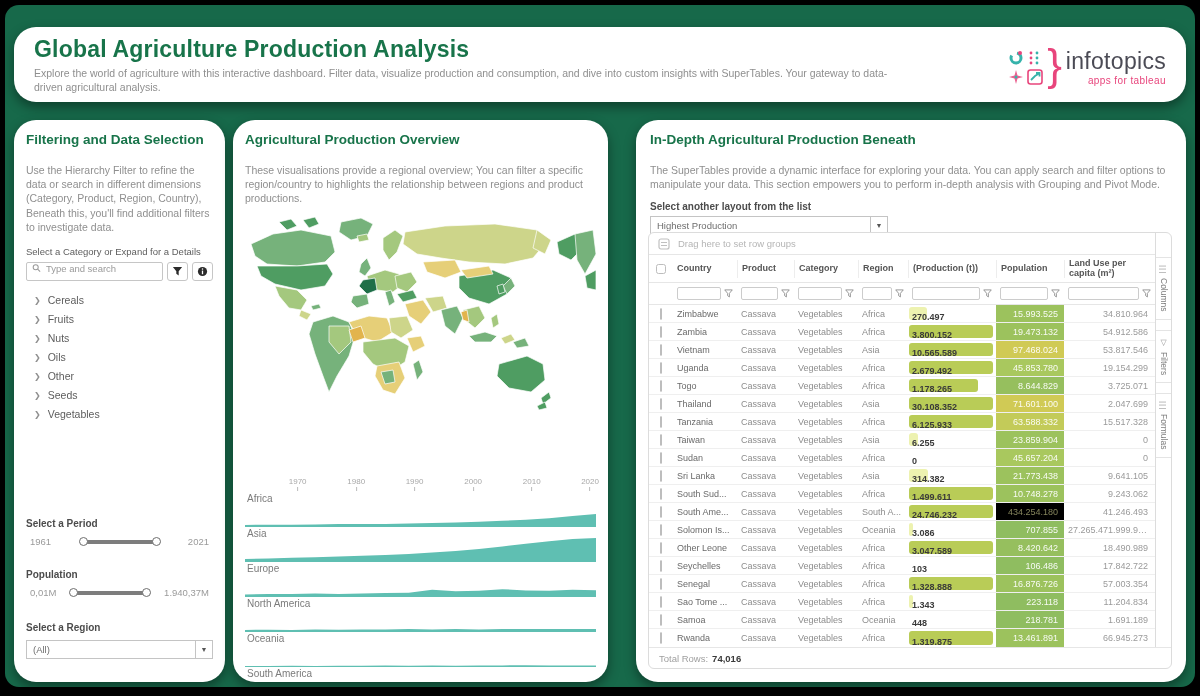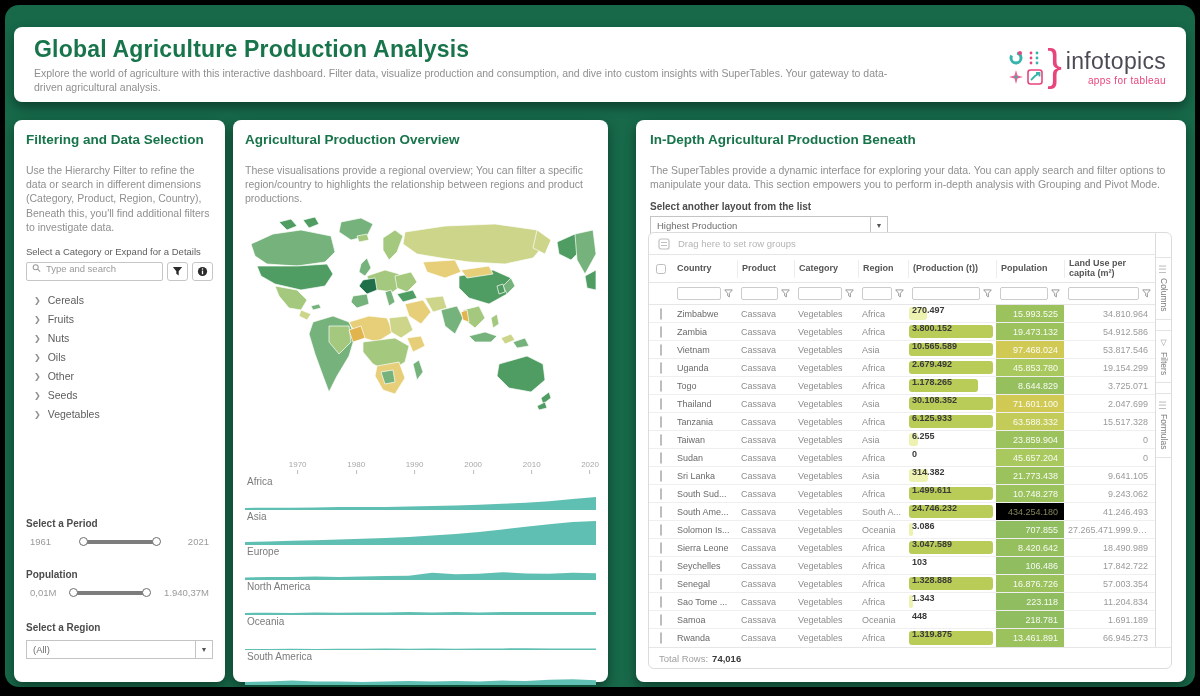--- a/index.html
+++ b/index.html
@@ -1,19 +1,19 @@
 <!DOCTYPE html>
 <html><head>
 <meta charset="utf-8">
 <style>
   *{box-sizing:border-box;margin:0;padding:0}
   body{width:1200px;height:696px;background:#000;position:relative;overflow:hidden;
        font-family:"Liberation Sans",sans-serif;}
   .canvas{position:absolute;left:5px;top:5px;width:1190px;height:682px;background:#17694a;border-radius:14px}
-  .card{position:absolute;background:#fff;border-radius:8px;box-shadow:0 5px 12px rgba(0,0,0,.4)}
+  .card{position:absolute;background:#fff;border-radius:22px;box-shadow:0 5px 12px rgba(0,0,0,.4)}
   
   #header-card{left:14px;top:27px;width:1172px;height:75px;padding:9px 20px;display:flex;justify-content:space-between}
   .h-title{font-size:23px;font-weight:bold;color:#18744a;letter-spacing:.2px}
   .h-sub{font-size:10.5px;color:#8f8f8f;margin-top:3px;width:870px;line-height:1.35}
   .logo{display:flex;align-items:center;gap:2px;padding-top:6px}
   .logo-icons{display:grid;grid-template-columns:16px 16px;grid-template-rows:16px 16px;gap:3px}
   .logo-brace{font-size:44px;color:#e8457c;font-weight:300;line-height:.9;margin:0 2px 6px 2px}
   .logo-text{display:flex;flex-direction:column;align-items:flex-end}
   .logo-brand{font-size:23px;color:#4b4b55;font-weight:500;letter-spacing:.3px;line-height:1}
   .logo-tag{font-size:10px;color:#e8457c;margin-top:2px;letter-spacing:.4px}
@@ -36,21 +36,21 @@
   .slider{position:relative;width:82px;height:10px}
   .slider .track{position:absolute;left:0;right:0;top:4.5px;height:1.5px;background:#cfcfcf}
   .slider .range{position:absolute;left:4px;right:4px;top:3.5px;height:3.5px;background:#7d7d7d;border-radius:2px}
   .slider .hd{position:absolute;top:0.5px;width:9px;height:9px;border:1.5px solid #6f6f6f;border-radius:50%;background:#fff}
   .dd{display:flex;border:1px solid #c4c4c4;background:#fff;height:19px;align-items:center}
   .dd .val{flex:1;padding:0 6px;font-size:9.5px;color:#6e6e6e;white-space:nowrap;overflow:hidden}
   .dd .caret{width:17px;align-self:stretch;border-left:1px solid #c4c4c4;display:flex;align-items:center;justify-content:center;font-size:7px;color:#555}
   
   #mid-card{left:233px;top:120px;width:375px;height:562px;padding:12px 12px}
   #map-wrap{margin-top:8px}
-  .axis{position:relative;height:16px;margin-top:10px}
+  .axis{position:relative;height:16px;margin-top:27px}
   .axis .tick{position:absolute;top:0;transform:translateX(-50%);font-size:8px;color:#a8a8a8;text-align:center}
   .axis .tick i{display:block;width:1px;height:4px;background:#bbb;margin:1px auto 0 auto}
   .area-row{position:relative;height:35px}
   .area-row .a-label{position:absolute;left:2px;top:0;font-size:10px;color:#7b7b7b}
   .area-row svg{position:absolute;left:0;bottom:1px}
   
   #right-card{left:636px;top:120px;width:550px;height:562px;padding:12px 14px}
   .layout-label{font-size:10px;font-weight:bold;color:#4c4c4c;margin:10px 0 4px 0}
   #layout-dd{width:238px}
   
@@ -65,21 +65,21 @@
   .frow{height:22px;border-bottom:1px solid #e6e6e6}
   .fcell{display:flex;align-items:center;gap:3px;padding:0 4px}
   .fin{flex:1;height:13px;border:1px solid #cccccc;border-radius:2px;background:#fff;min-width:0}
   .funnel{flex:none;width:9px;height:9px}
   .drow{height:18px;border-bottom:1px solid #efefef;font-size:9px}
   .drow:last-child{border-bottom:none}
   .cbx{width:10px;height:10px;border:1.4px solid #bdbdbd;border-radius:2.5px;background:#fff;margin:0 auto}
   .cc{padding:0 4px;white-space:nowrap;overflow:hidden;text-overflow:ellipsis}
   .c-country{color:#6a6a6a}
   .c-dim{color:#8d8d8d}
-  .c-prod{position:relative;height:100%;display:flex;align-items:flex-start}
+  .c-prod{position:relative;height:100%;display:flex;align-items:flex-end}
   .c-prod .bar{position:absolute;left:1px;top:2px;bottom:2px;border-radius:3px}
   .c-prod span{position:relative;z-index:1;padding-left:4px;font-weight:bold;color:#3a3a3a;font-size:9px;white-space:nowrap}
   .c-pop{height:100%;display:flex;align-items:center;justify-content:flex-end;padding:0 6px;font-size:9px}
   .c-land{color:#9a9a9a;text-align:right;padding-right:7px;white-space:nowrap;overflow:hidden;text-overflow:ellipsis}
   .tfoot{height:21px;border-top:1px solid #e6e6e6;display:flex;align-items:center;padding:7px 10px;font-size:9.5px;color:#9f9f9f;gap:4px}
   .tfoot b{color:#3a3a3a}
   .strip{width:16px;border-left:1px solid #dcdcdc;display:flex;flex-direction:column;align-items:center;padding-top:24px;gap:10px}
   .vtab{writing-mode:vertical-rl;font-size:8.5px;color:#7d7d7d;display:flex;align-items:center;gap:4px;padding:7px 0;border-top:1px solid #e4e4e4;border-bottom:1px solid #e4e4e4;width:15px;cursor:pointer}
   .vtab .vicon{font-size:8px;color:#9a9a9a;letter-spacing:1px}
 </style>
@@ -566,21 +566,21 @@
               <div class="cc c-dim">Oceania</div>
               <div class="c-prod">
                 <i class="bar" style="width:5%;background:#edf2b0"></i>
                 <span>3.086</span>
               </div>
               <div class="c-pop" style="background:#8fbd60;color:rgba(255,255,255,.93)">707.855</div>
               <div class="cc c-land">27.265.471.999.999.9...</div>
             </div>
             <div class="trow drow">
               <div style="text-align:center"><span class="cbx"></span></div>
-              <div class="cc c-country">Sierra Leone</div>
+              <div class="cc c-country">Other Leone</div>
               <div class="cc c-dim">Cassava</div>
               <div class="cc c-dim">Vegetables</div>
               <div class="cc c-dim">Africa</div>
               <div class="c-prod">
                 <i class="bar" style="width:96%;background:#b9cc57"></i>
                 <span>3.047.589</span>
               </div>
               <div class="c-pop" style="background:#96bf5e;color:rgba(255,255,255,.93)">8.420.642</div>
               <div class="cc c-land">18.490.989</div>
             </div>

